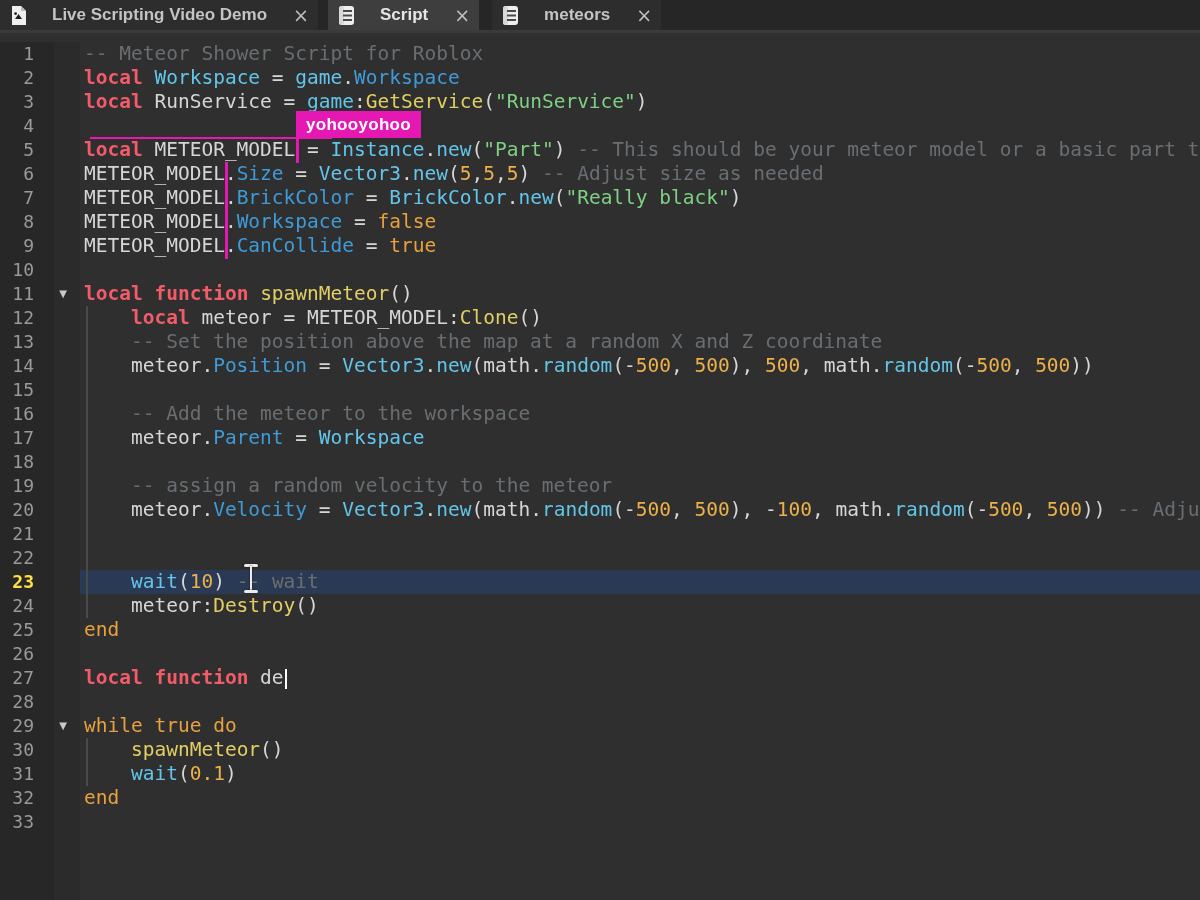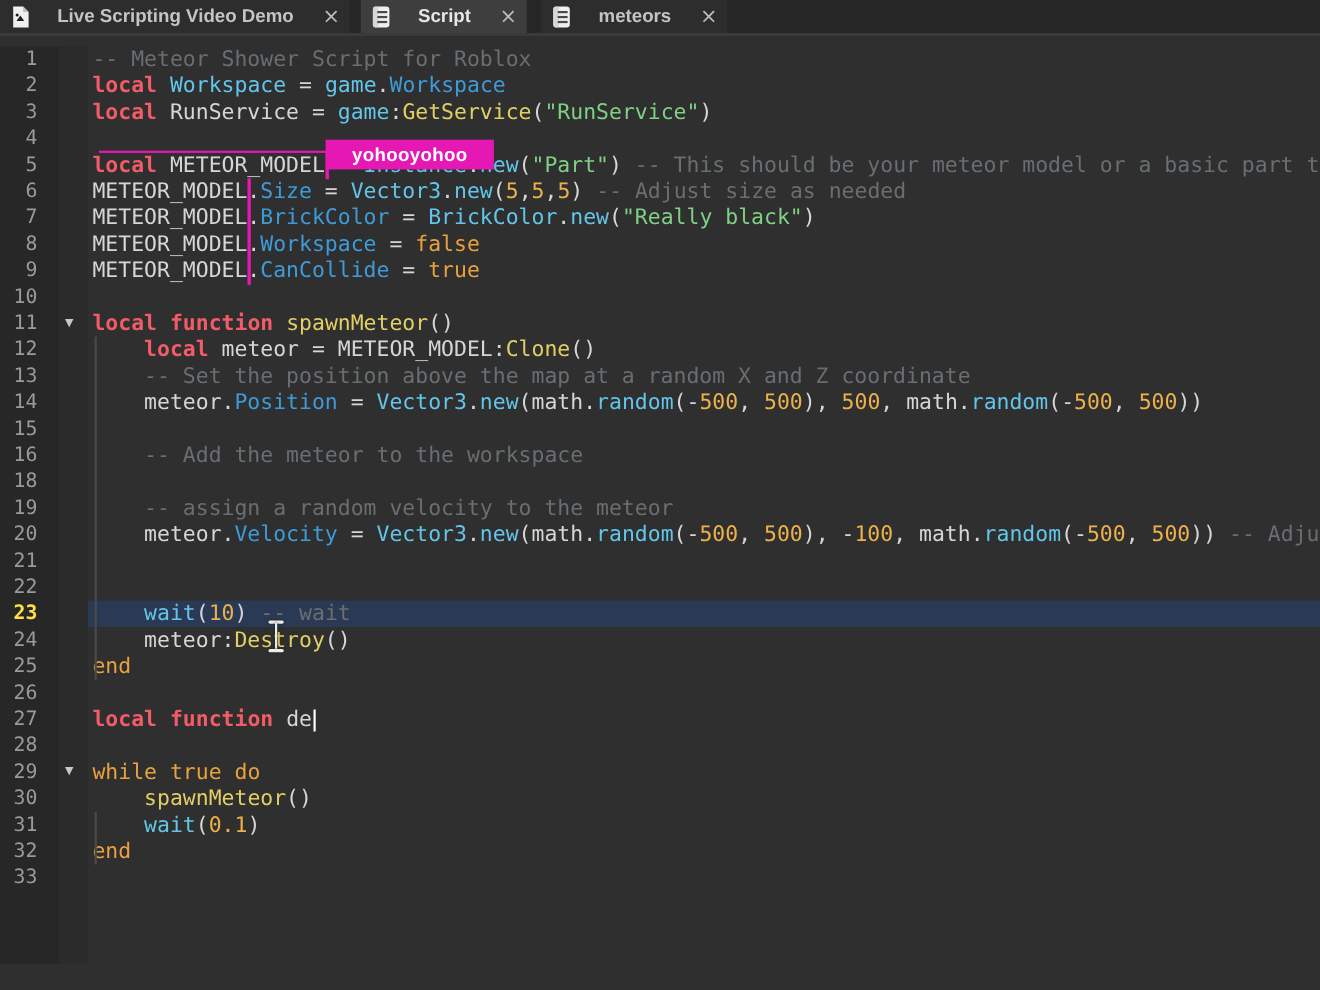--- a/index.html
+++ b/index.html
@@ -41,22 +41,22 @@
   .tk-p{color:var(--p);}
   .caret{display:inline-block;width:2px;height:20px;background:#fff;vertical-align:middle;margin-left:1px;}
   .filler{display:flex;height:66px;}
   
   .ov{position:absolute;}
   .indent-guide{width:2px;background:#4a4a4a;left:86px;}
   .g1{top:273px;height:312px;} .g2{top:705px;height:48px;}
   .collab-hline{left:90px;top:104px;width:242px;height:2px;background:var(--collab);}
   .collab-caret5{left:296px;top:105px;width:3px;height:25px;background:var(--collab);}
   .collab-vline{left:225px;top:129px;width:3px;height:97px;background:var(--collab);}
-  .collab-badge{left:296px;top:94px;height:27px;background:var(--collab);color:#fff;
-      display:flex;align-items:center;padding:0 24px;font:bold 17px "Liberation Sans",sans-serif;letter-spacing:.3px;}
+  .collab-badge{left:296px;top:78px;height:27px;background:var(--collab);color:#fff;
+      display:flex;align-items:center;padding:0 10px;font:bold 17px "Liberation Sans",sans-serif;letter-spacing:.3px;}
   .ibeam{left:243px;top:531px;width:16px;height:29px;}
   .ibeam div{position:absolute;background:#ececec;box-shadow:0 0 2px #1a1a1a;}
   .ibeam .top{left:1px;top:0;width:14px;height:3px;border-radius:2px;}
   .ibeam .bot{left:1px;bottom:0;width:14px;height:3px;border-radius:2px;}
   .ibeam .mid{left:7px;top:2px;width:2px;height:25px;}
 </style>
 </head>
 <body>
 
 <div class="tabbar" id="tabbar">
@@ -181,20 +181,25 @@
         <span class="num">15</span>
         <span class="margin"></span>
         <span class="code"></span>
       </div>
       <div class="row">
         <span class="num">16</span>
         <span class="margin"></span>
         <span class="code"><span class="tk tk-c">    -- Add the meteor to the workspace</span></span>
       </div>
       <div class="row">
+        <span class="num">17</span>
+        <span class="margin"></span>
+        <span class="code"><span class="tk tk-p">    meteor.</span><span class="tk tk-pr">Parent</span><span class="tk tk-p"> = </span><span class="tk tk-t">Workspace</span></span>
+      </div>
+      <div class="row">
         <span class="num">18</span>
         <span class="margin"></span>
         <span class="code"></span>
       </div>
       <div class="row">
         <span class="num">19</span>
         <span class="margin"></span>
         <span class="code"><span class="tk tk-c">    -- assign a random velocity to the meteor</span></span>
       </div>
       <div class="row">

